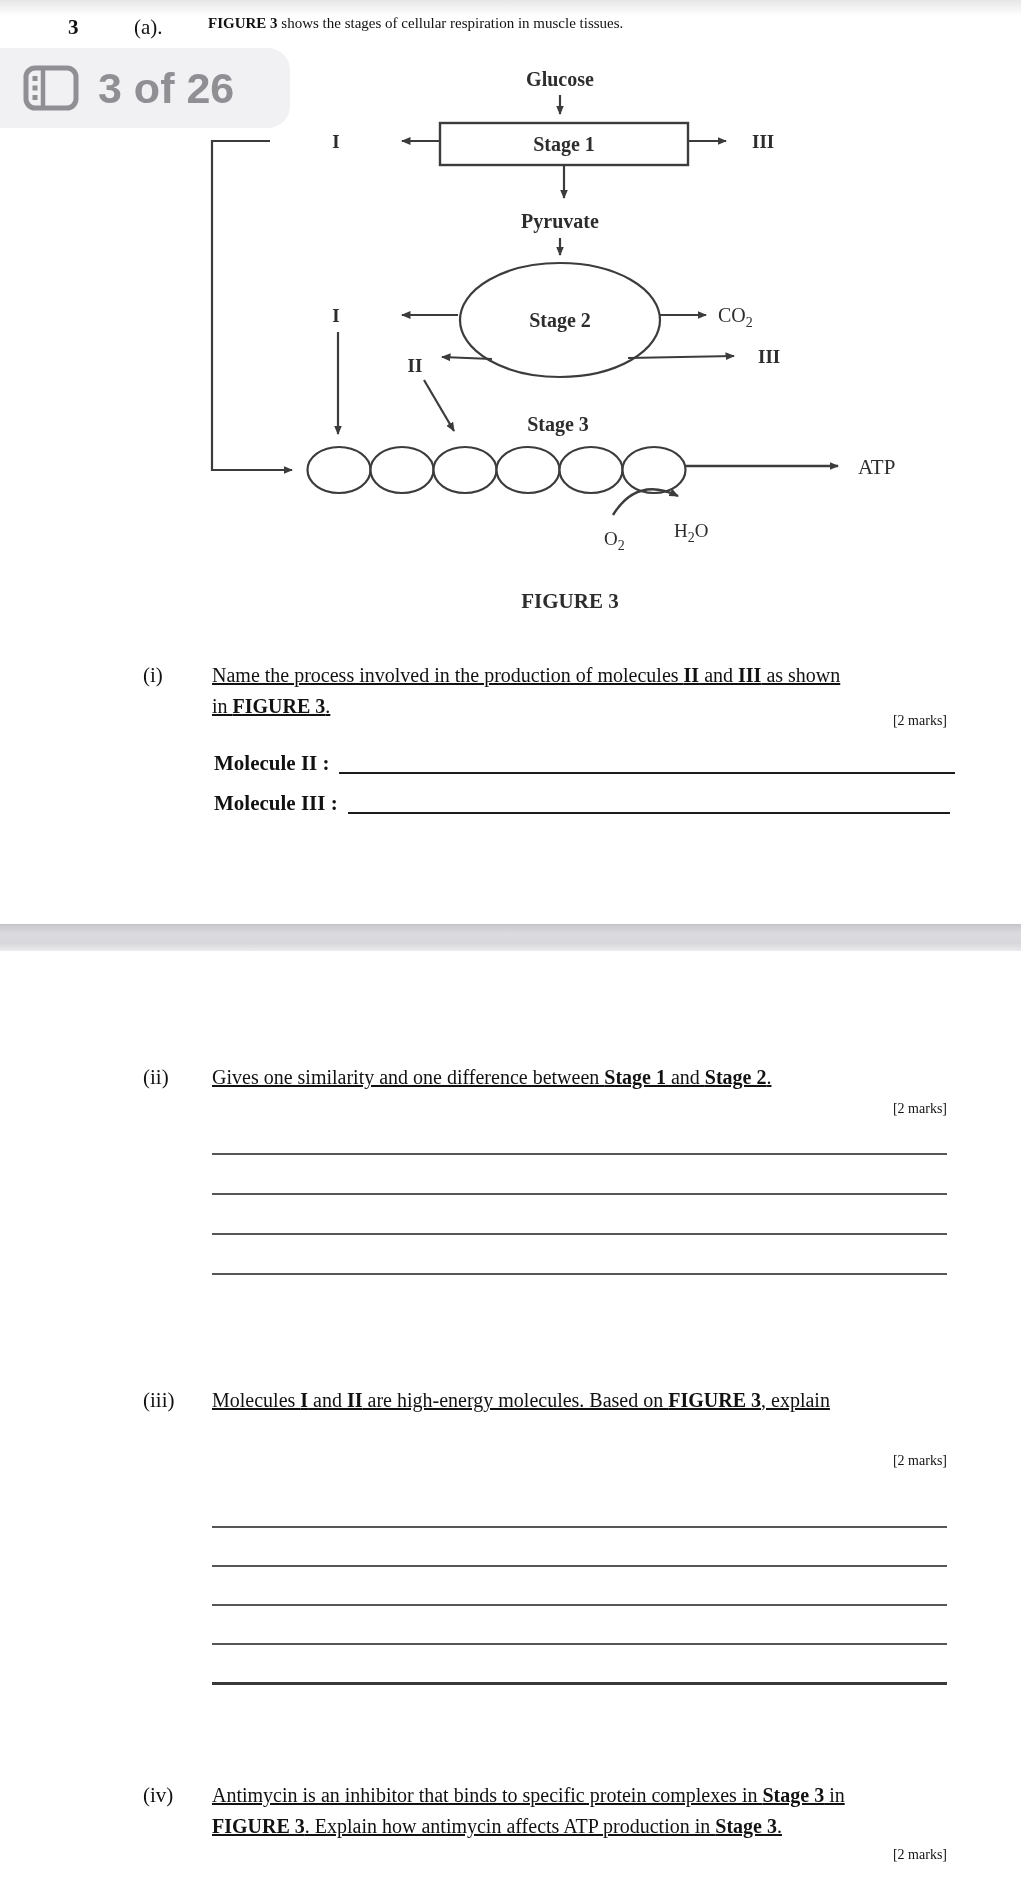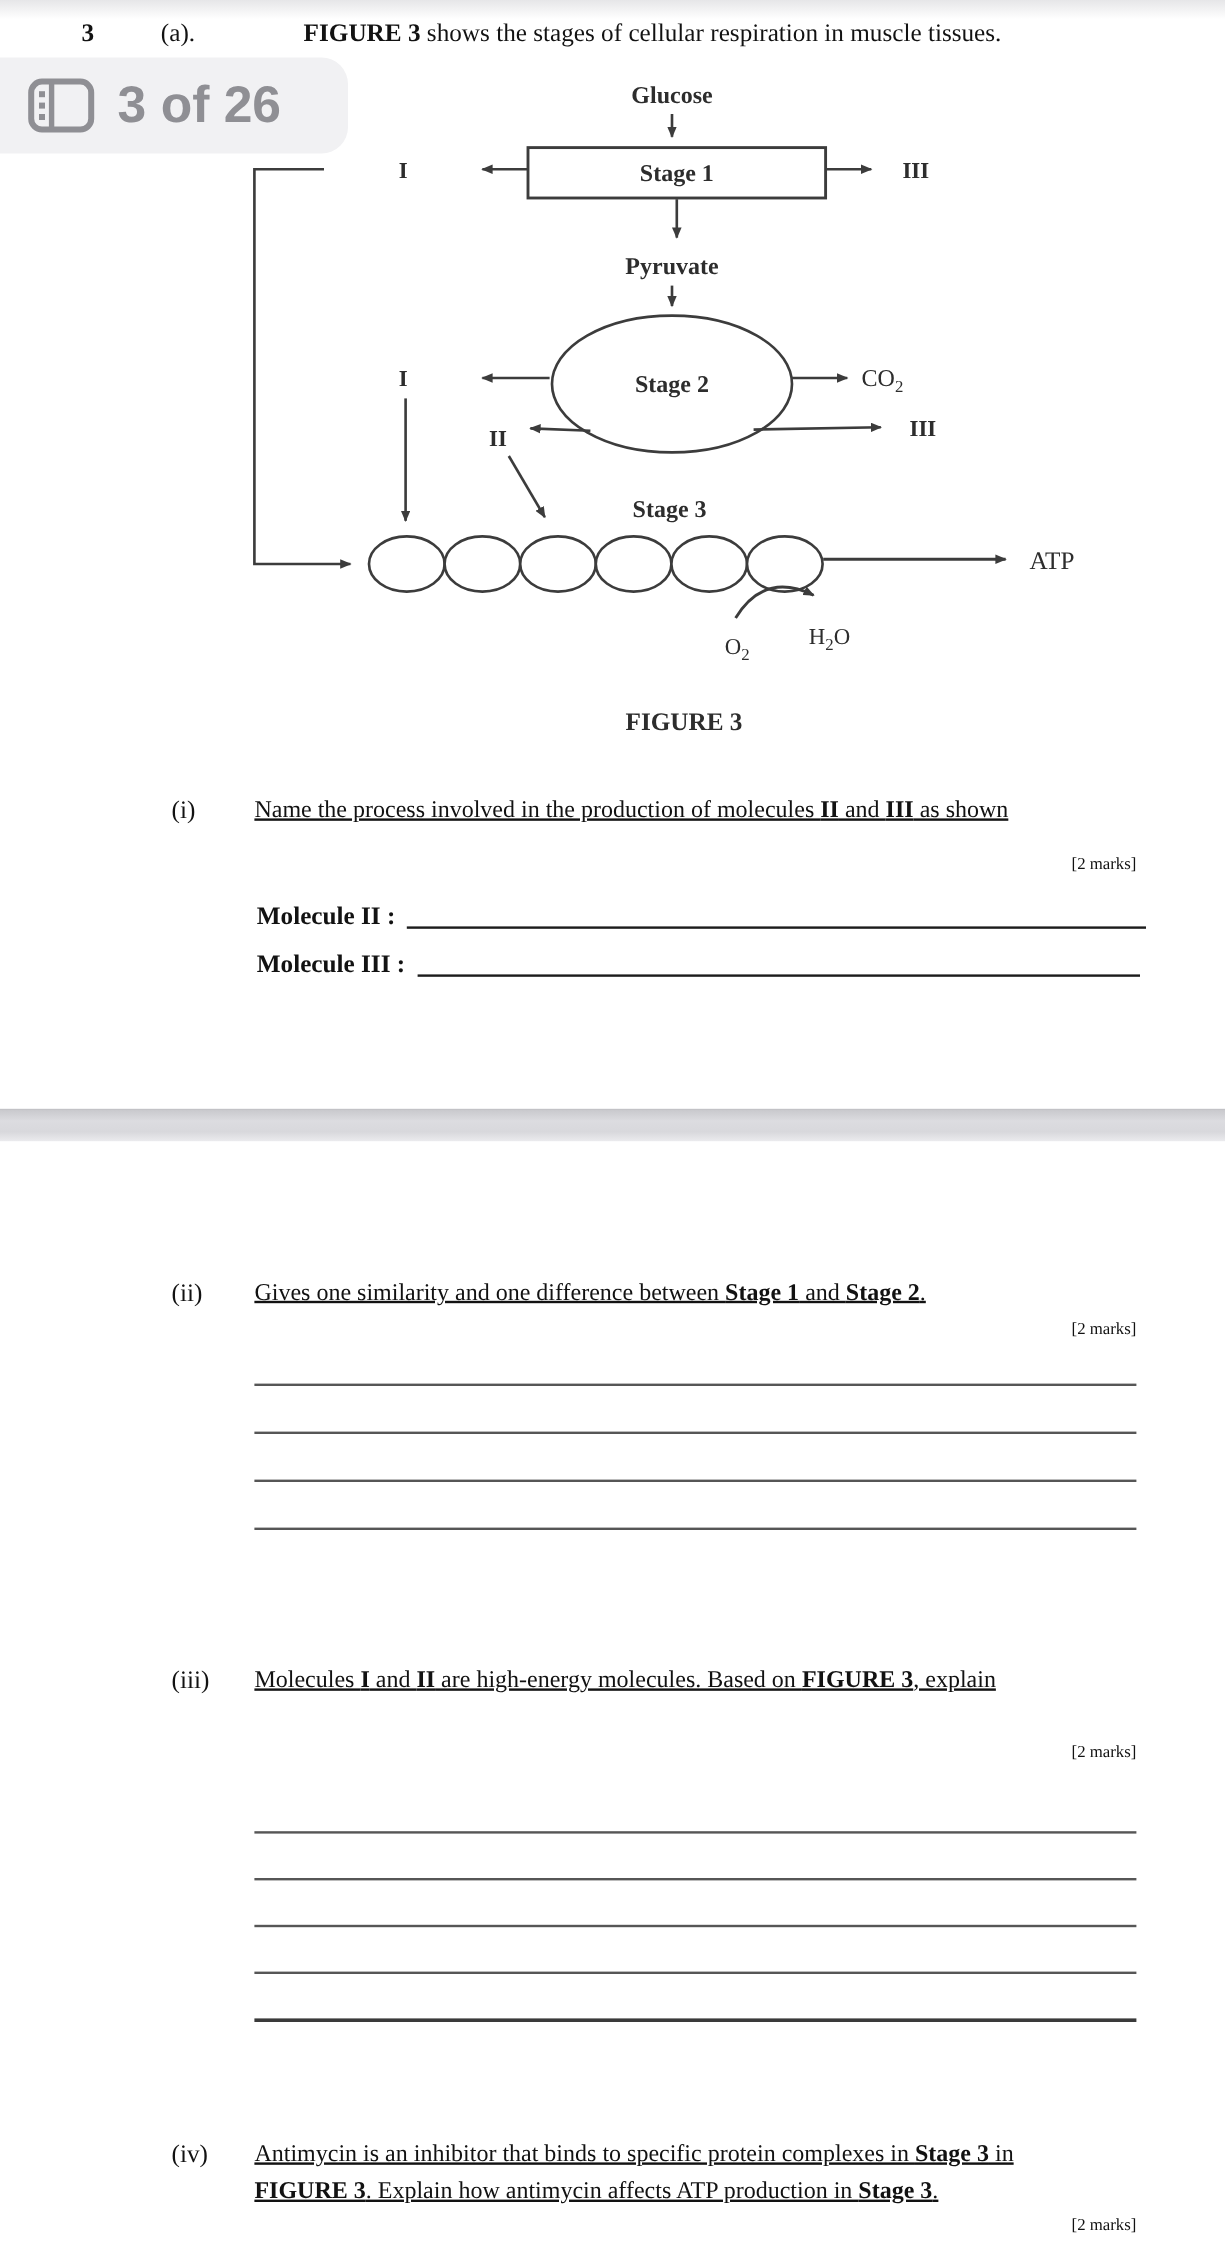--- a/index.html
+++ b/index.html
@@ -12,21 +12,21 @@
     overflow:hidden;
   }
   .page{position:absolute;inset:0;background:#ffffff;}
   .top-fade{
     position:absolute;left:0;top:0;width:100%;height:16px;
     background:linear-gradient(#e6e6e8, rgba(255,255,255,0));
   }
   
   .qnum{position:absolute;left:68px;top:15px;font-size:21px;font-weight:bold;}
   .part{position:absolute;left:134px;top:15px;font-size:21px;}
-  .intro{position:absolute;left:208px;top:15px;font-size:21px;white-space:nowrap;margin-left:45px;}
+  .intro{position:absolute;left:208px;top:15px;font-size:15px;white-space:nowrap;}
   
   .page-indicator{
     position:absolute;left:-26px;top:48px;height:80px;width:316px;
     background:#f1f1f3;border-radius:22px;
     display:flex;align-items:center;
     padding-left:48px;box-sizing:border-box;
     font-family:"Liberation Sans",sans-serif;
     font-size:43px;font-weight:600;color:#8f8f94;
   }
   .page-indicator .pi-icon{margin-right:18px;flex:0 0 auto;display:block;}
@@ -137,20 +137,21 @@
       <rect x="10.5" y="12" width="5" height="5" fill="#8f8f94"></rect>
       <rect x="10.5" y="21.5" width="5" height="5" fill="#8f8f94"></rect>
       <rect x="10.5" y="31" width="5" height="5" fill="#8f8f94"></rect>
     </svg>
     <span>3 of 26</span>
   </div>
 
   <div class="qlabel" style="top:660px">(i)</div>
   <div class="qlines" style="top:660px">
     <div class="qline"><span>Name the process involved in the production of molecules </span><b>II</b><span> and </span><b>III</b><span> as shown</span></div>
+    <div class="qline"><span>in </span><b>FIGURE 3</b><span>.</span></div>
   </div>
   <div class="marks" style="top:708px">[2 marks]</div>
 
   <div class="ansrow" style="top:750px;width:741px">
     <span class="anslabel">Molecule II :</span>
     <span class="ansblank"></span>
   </div>
   <div class="ansrow" style="top:790px;width:736px">
     <span class="anslabel">Molecule III :</span>
     <span class="ansblank"></span>

